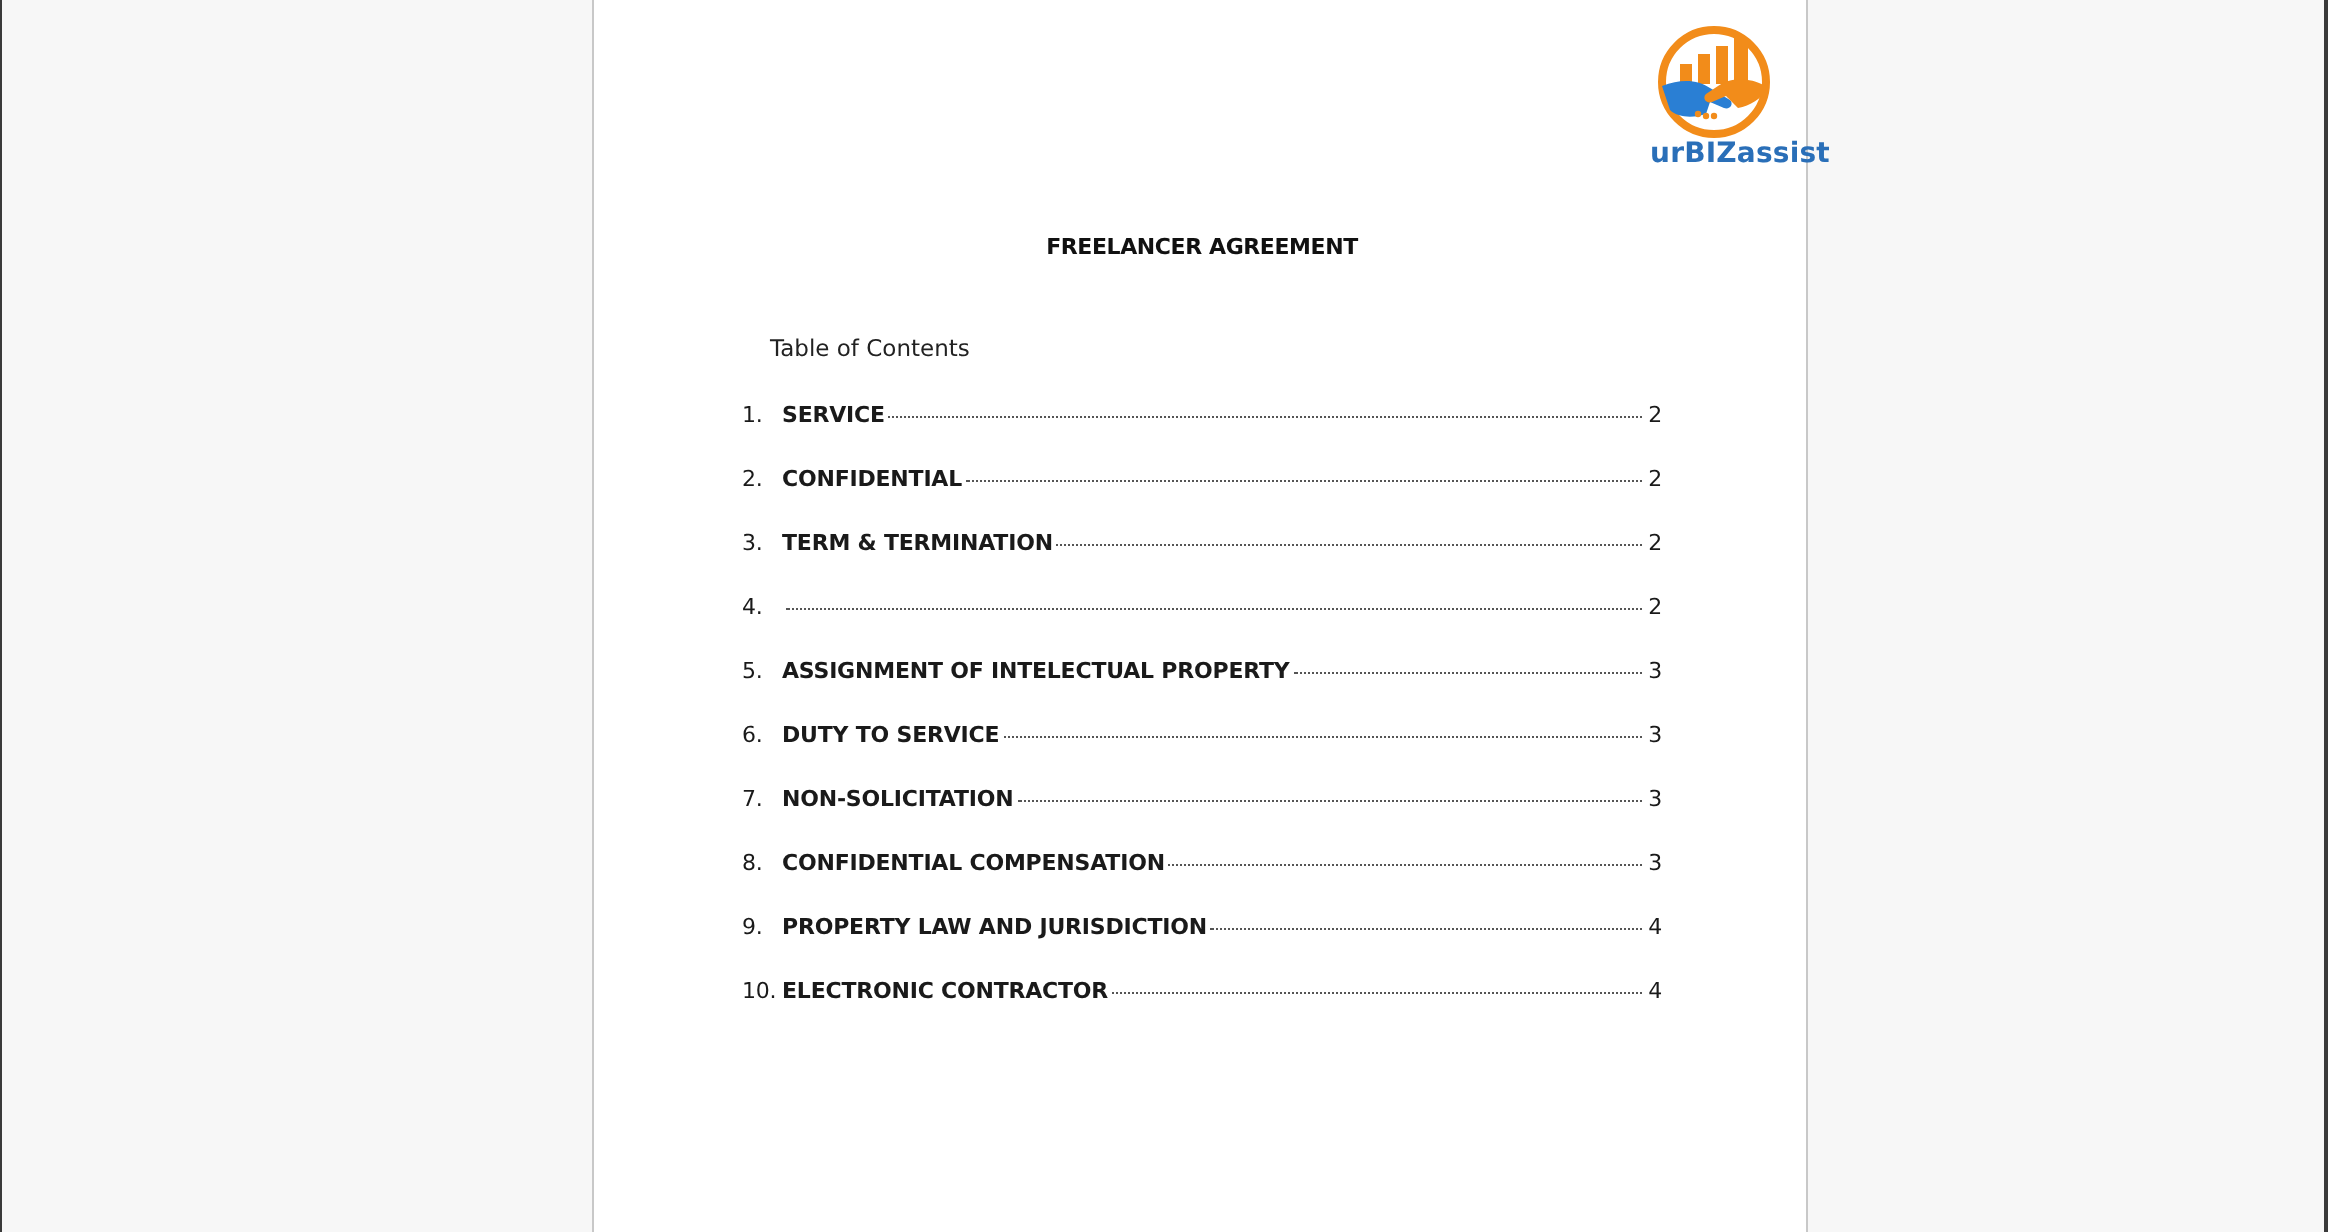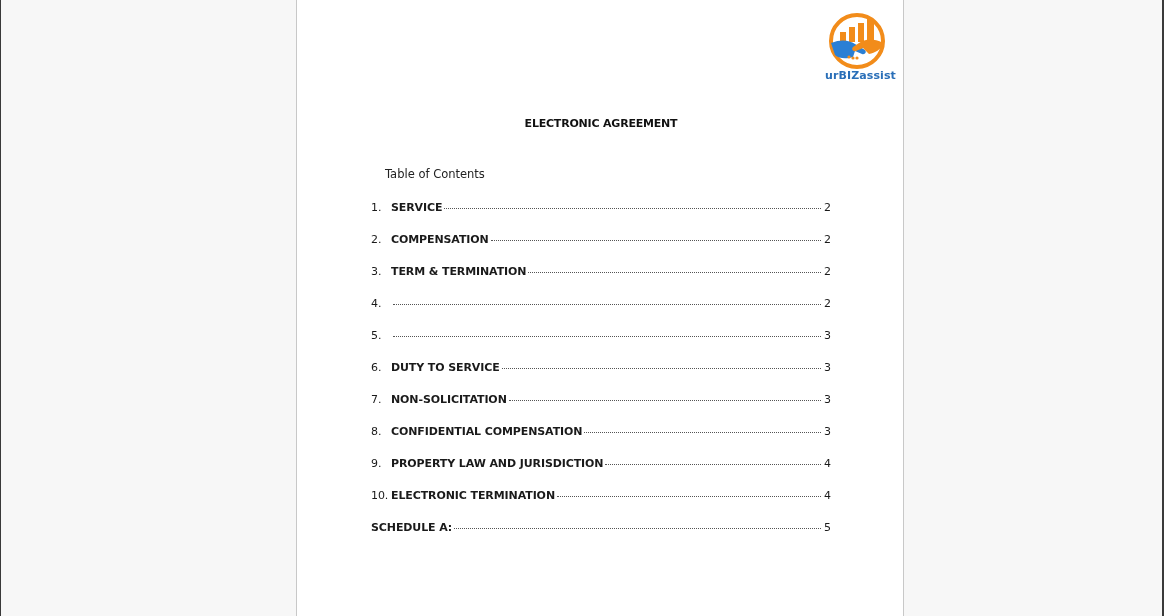--- a/index.html
+++ b/index.html
@@ -14,21 +14,21 @@
   .page {
     position:absolute; left:296px; top:0; width:608px; height:616px;
     background:#ffffff;
     border-left:1px solid #c8c8c8; border-right:1px solid #c8c8c8;
     box-sizing:border-box;
   }
   .logo { position:absolute; left:530px; top:13px; width:60px; height:70px; }
   .logo svg { display:block; }
   .logo-text {
     position:absolute; left:-2px; top:56px; width:64px; text-align:center;
-    font-size:11px; font-weight:bold; color:#2a6fb8; letter-spacing:0.1px;
+    font-size:14px; font-weight:bold; color:#2a6fb8; letter-spacing:0.1px;
   }
   .title {
     position:absolute; left:0; top:117px; width:608px; text-align:center;
     font-size:11px; font-weight:bold; letter-spacing:-0.2px; color:#111;
   }
   .toc-heading {
     position:absolute; left:88px; top:167px;
     font-size:11.5px; color:#222;
   }
   .toc { position:absolute; left:74px; top:201px; width:460px; }
@@ -62,50 +62,51 @@
       <rect x="40" y="6" width="7" height="23" fill="#f28c1a"></rect>
       <path d="M4 30 C14 26 22 27 28 31 L38 37 C40 39 38 42 35 41 L28 38 L26 44 C20 46 12 46 8 42 Z" fill="#2a7fd4"></path>
       <path d="M56 30 C46 25 38 26 32 30 L26 34 C24 36 26 39 29 38 L36 35 L42 41 C48 40 54 36 56 32 Z" fill="#f28c1a"></path>
       <circle cx="22" cy="44" r="1.6" fill="#f28c1a"></circle>
       <circle cx="26" cy="45" r="1.6" fill="#f28c1a"></circle>
       <circle cx="30" cy="45" r="1.6" fill="#f28c1a"></circle>
     </svg>
     <div class="logo-text">urBIZassist</div>
   </div>
 
-  <div class="title">ELECTRONIC AGREEMENT</div>
+  <div class="title">FREELANCER AGREEMENT</div>
 
   <div class="toc-heading">Table of Contents</div>
 
   <div class="toc">
     <div class="toc-row">
       <span class="toc-num">1.</span>
       <span class="toc-label">SERVICE</span>
       <span class="toc-dots"></span>
       <span class="toc-page">2</span>
     </div>
     <div class="toc-row">
       <span class="toc-num">2.</span>
-      <span class="toc-label">COMPENSATION</span>
+      <span class="toc-label">CONFIDENTIAL</span>
       <span class="toc-dots"></span>
       <span class="toc-page">2</span>
     </div>
     <div class="toc-row">
       <span class="toc-num">3.</span>
       <span class="toc-label">TERM &amp; TERMINATION</span>
       <span class="toc-dots"></span>
       <span class="toc-page">2</span>
     </div>
     <div class="toc-row">
       <span class="toc-num">4.</span>
       <span class="toc-dots"></span>
       <span class="toc-page">2</span>
     </div>
     <div class="toc-row">
       <span class="toc-num">5.</span>
+      <span class="toc-label">ASSIGNMENT OF INTELECTUAL PROPERTY</span>
       <span class="toc-dots"></span>
       <span class="toc-page">3</span>
     </div>
     <div class="toc-row">
       <span class="toc-num">6.</span>
       <span class="toc-label">DUTY TO SERVICE</span>
       <span class="toc-dots"></span>
       <span class="toc-page">3</span>
     </div>
     <div class="toc-row">
@@ -121,24 +122,19 @@
       <span class="toc-page">3</span>
     </div>
     <div class="toc-row">
       <span class="toc-num">9.</span>
       <span class="toc-label">PROPERTY LAW AND JURISDICTION</span>
       <span class="toc-dots"></span>
       <span class="toc-page">4</span>
     </div>
     <div class="toc-row">
       <span class="toc-num wide">10.</span>
-      <span class="toc-label">ELECTRONIC TERMINATION</span>
+      <span class="toc-label">ELECTRONIC CONTRACTOR</span>
       <span class="toc-dots"></span>
       <span class="toc-page">4</span>
-    </div>
-    <div class="toc-row">
-      <span class="toc-label">SCHEDULE A:</span>
-      <span class="toc-dots"></span>
-      <span class="toc-page">5</span>
     </div>
   </div>
 
 </div>
 
 </body></html>

